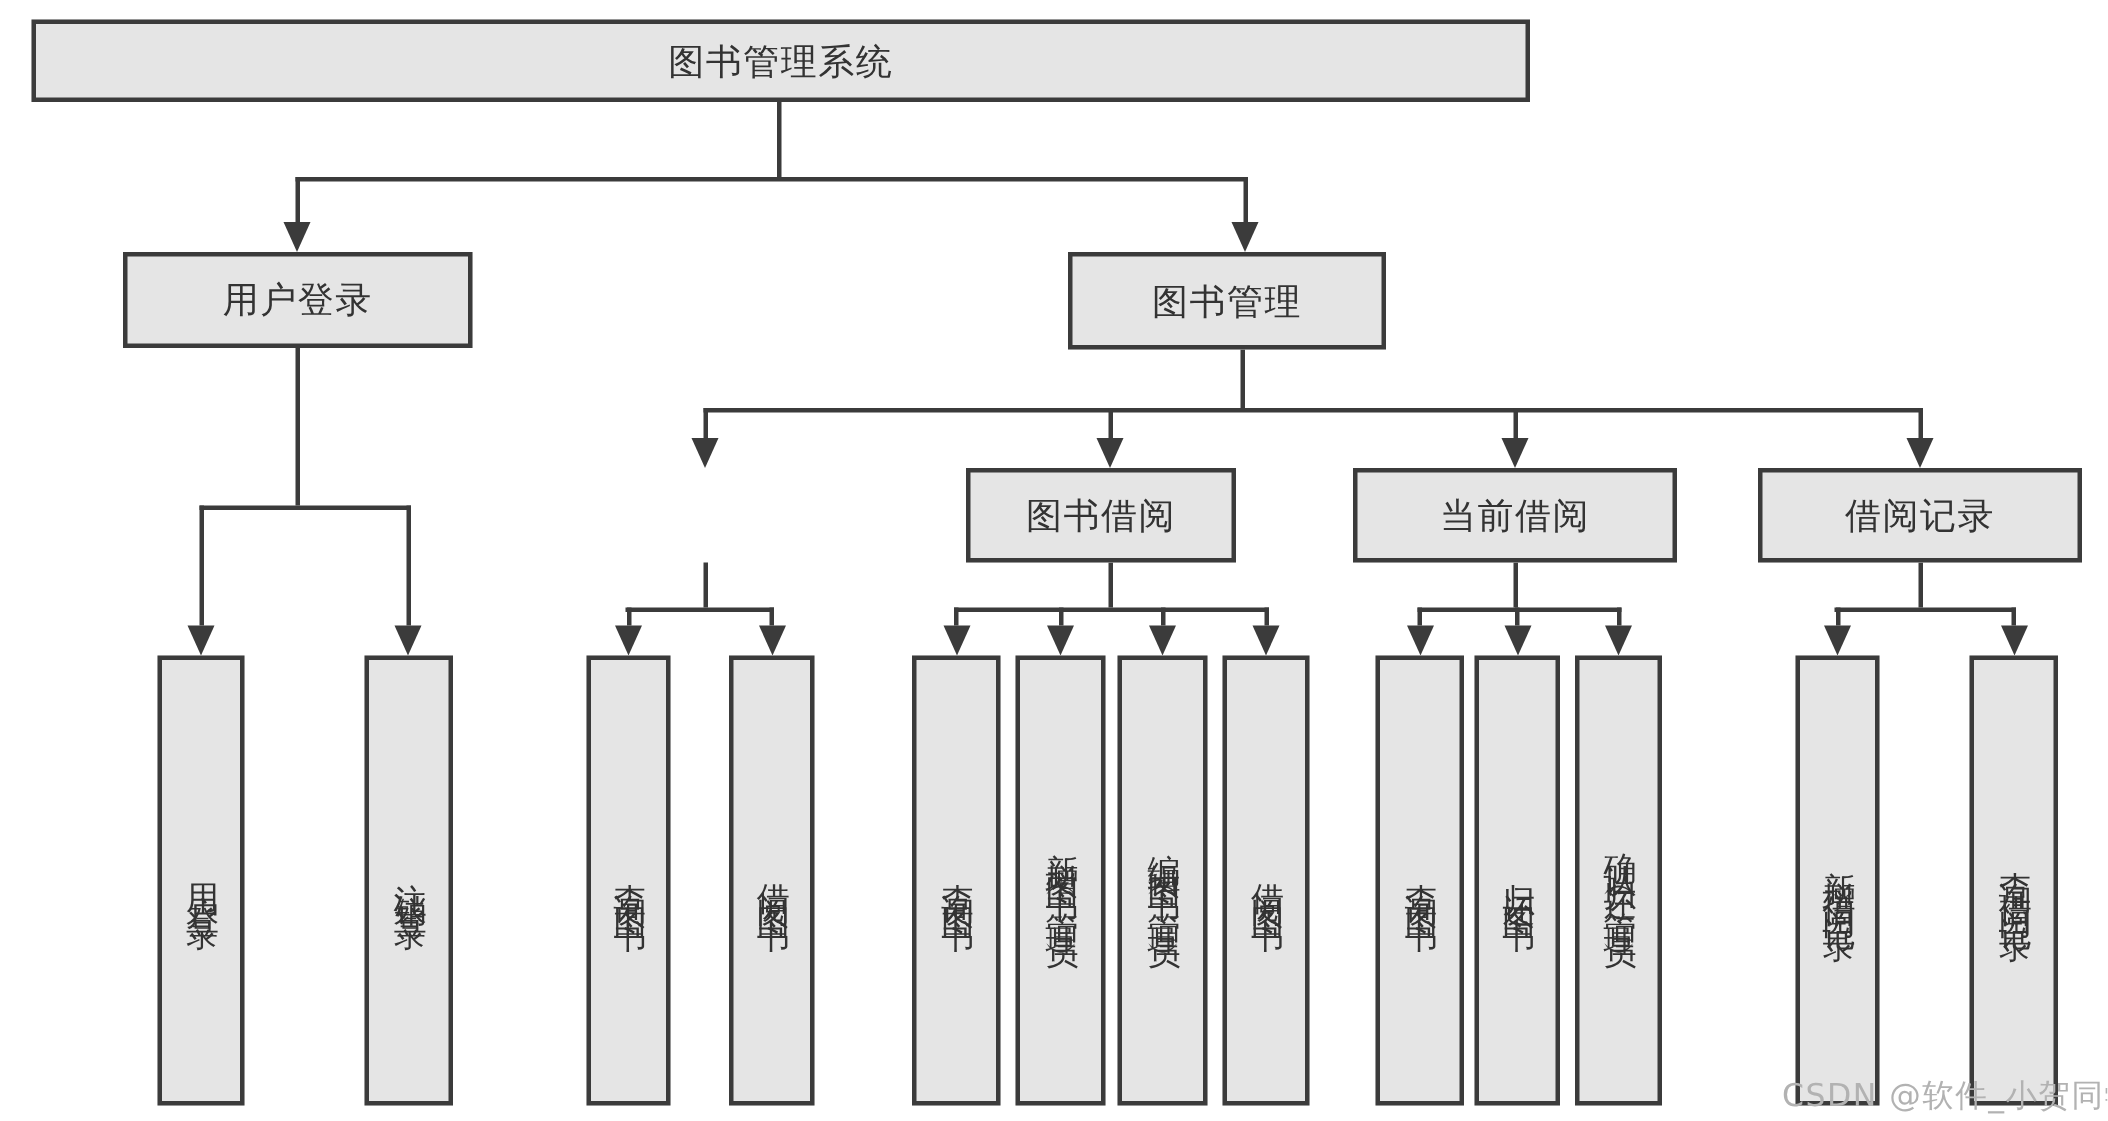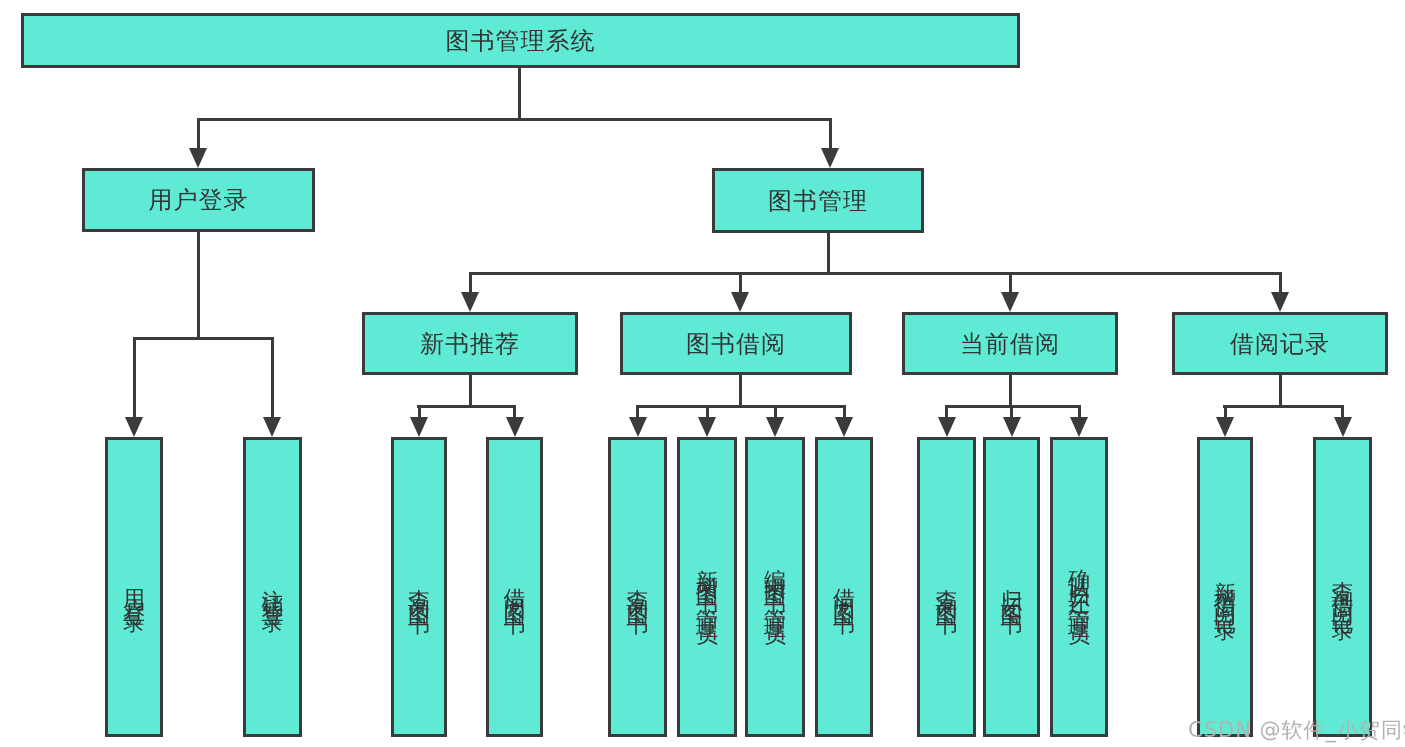--- a/index.html
+++ b/index.html
@@ -9,21 +9,21 @@
     height: 747px;
     background: var(--bg, #ffffff);
     font-family: "DejaVu Sans", "Liberation Sans", sans-serif;
     color: var(--text, #333333);
     overflow: hidden;
   }
   .box {
     position: absolute;
     box-sizing: border-box;
     border: 3px solid var(--line, #3b3b3b);
-    background: #5eead4;
+    background: #e5e5e5;
     display: flex;
     align-items: center;
     justify-content: center;
     z-index: 2;
   }
   .box.h {
     font-size: 24px;
     letter-spacing: 1px;
     white-space: nowrap;
   }
@@ -90,22 +90,21 @@
   <div class="line" style="left:469px;top:272px;width:813px;height:3px"></div>
   <div class="line" style="left:469px;top:272px;width:3px;height:20px"></div>
   <div class="arrow" style="left:461px;top:292px"></div>
   <div class="line" style="left:739px;top:272px;width:3px;height:20px"></div>
   <div class="arrow" style="left:731px;top:292px"></div>
   <div class="line" style="left:1009px;top:272px;width:3px;height:20px"></div>
   <div class="arrow" style="left:1001px;top:292px"></div>
   <div class="line" style="left:1279px;top:272px;width:3px;height:20px"></div>
   <div class="arrow" style="left:1271px;top:292px"></div>
 
-  <div class="box h" style="left:362px;top:312px;width:216px;height:63px">新书推荐</div>
-  <div class="box h" style="left:620px;top:312px;width:232px;height:63px">图书借阅</div>
+  <div class="box h" style="left:644px;top:312px;width:180px;height:63px">图书借阅</div>
   <div class="box h" style="left:902px;top:312px;width:216px;height:63px">当前借阅</div>
   <div class="box h" style="left:1172px;top:312px;width:216px;height:63px">借阅记录</div>
 
   <div class="line" style="left:469px;top:375px;width:3px;height:30px"></div>
   <div class="line" style="left:417px;top:405px;width:99px;height:3px"></div>
   <div class="line" style="left:418px;top:405px;width:3px;height:12px"></div>
   <div class="arrow" style="left:410px;top:417px"></div>
   <div class="line" style="left:513px;top:405px;width:3px;height:12px"></div>
   <div class="arrow" style="left:506px;top:417px"></div>
 

